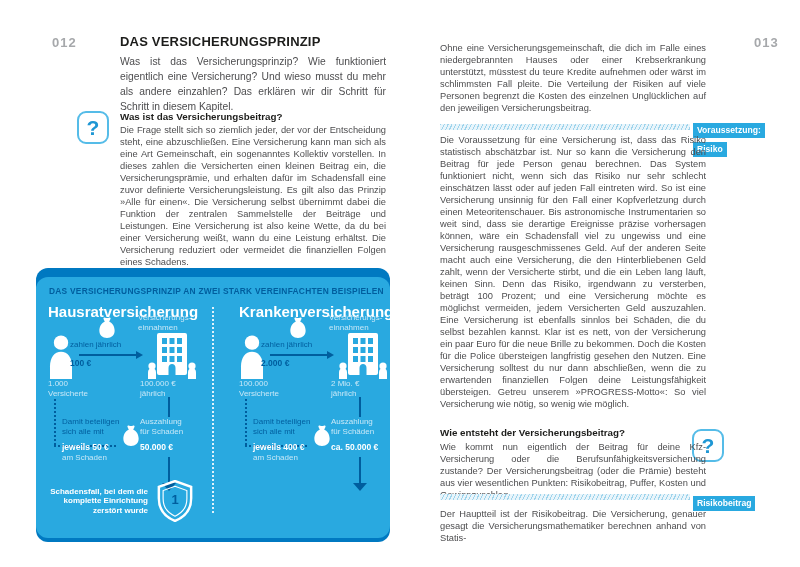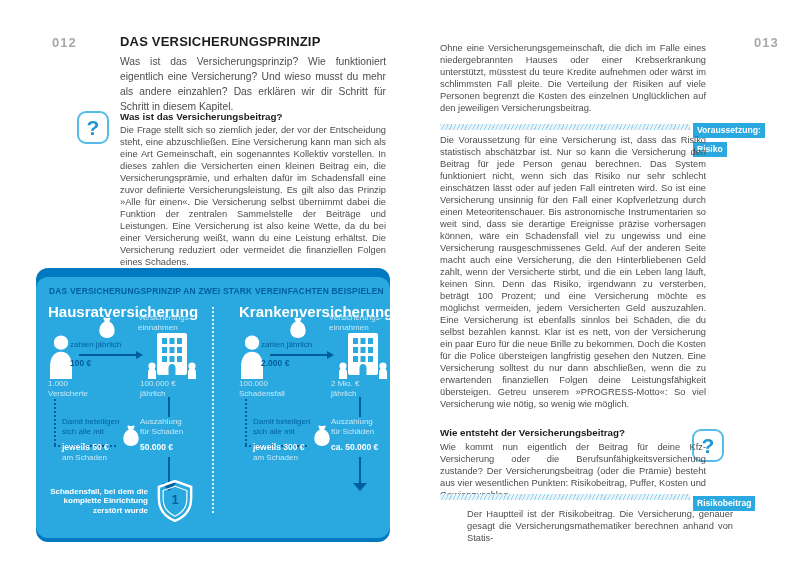--- a/index.html
+++ b/index.html
@@ -172,29 +172,29 @@
               <rect x="21.5" y="23" width="5" height="6"></rect>
               <rect x="29" y="23" width="5" height="6"></rect>
             <path d="M20.5 42 v-7 c0-2.5 1.5-4 3.5-4 c2 0 3.5 1.5 3.5 4 v7 z"></path>
           </g>
           <circle cx="4" cy="33" r="3.6"></circle>
             <path d="M0 46 v-6.5 c0-3 1.6-4.6 4-4.6 c2.4 0 4 1.6 4 4.6 V46 Z"></path>
           <circle cx="44" cy="33" r="3.6"></circle>
             <path d="M40 46 v-6.5 c0-3 1.6-4.6 4-4.6 c2.4 0 4 1.6 4 4.6 V46 Z"></path>
         </svg>
         <div class="abs lbl pre" style="left:2px; top:76px;">100.000
-Schadensfall</div>
+Versicherte</div>
         <div class="abs lbl ctr pre" style="left:94px; top:76px; width:66px;">2 Mio. €
 jährlich</div>
         <div class="dot-v" style="left:8px; top:96px; height:46px;"></div>
         <div class="dot-h" style="left:8px; top:142px; width:62px;"></div>
         <div class="vline" style="left:122px; top:94px; height:20px;"></div>
         <div class="abs lbl-dark pre" style="left:16px; top:114px;">Damit beteiligen
 sich alle mit</div>
-        <div class="abs amt-w" style="left:16px; top:139px;">jeweils 300 €</div>
+        <div class="abs amt-w" style="left:16px; top:139px;">jeweils 400 €</div>
         <div class="abs lbl" style="left:16px; top:150px;">am Schaden</div>
         <svg class="abs icon-svg" style="left:76px; top:122px;" width="18" height="22" viewBox="0 0 20 24" fill="#fff">
           <path d="M7.5 5 C7 3.5 6 2 6 1.2 C6 .4 7 0 8 .6 C8.6 1 9.4 1 10 1 C10.6 1 11.4 1 12 .6 C13 0 14 .4 14 1.2 C14 2 13 3.5 12.5 5 C16 6.5 18.5 10 18.5 15 C18.5 20 15 23 10 23 C5 23 1.5 20 1.5 15 C1.5 10 4 6.5 7.5 5 Z"></path>
         </svg>
         <div class="abs lbl ctr pre" style="left:94px; top:114px; width:66px;">Auszahlung
 für Schäden</div>
         <div class="abs amt-w ctr" style="left:94px; top:139px; width:66px;">ca. 50.000 €</div>
         <div class="arrow-d" style="left:116px; top:154px;">
             <div class="line"></div>
             <div class="head"></div>
@@ -218,15 +218,15 @@
   <div class="abs q-icon" style="left:692px; top:429px;">
     <span>?</span>
   </div>
   <div class="abs body-txt" style="left:440px; top:441px;">Wie kommt nun eigentlich der Beitrag für deine Kfz-Versicherung oder die Berufsunfähigkeitsversicherung zustande? Der Versicherungsbeitrag (oder die Prämie) besteht aus vier wesentlichen Punkten: Risikobeitrag, Puffer, Kosten und Gewinnzuschlag.</div>
 
   <div class="abs divider" style="left:440px; top:494px; width:250px;"></div>
   <div class="abs" style="left:693px; top:492px;">
     <span class="chip">Risikobeitrag</span>
   </div>
 
-  <div class="abs body-txt" style="left:440px; top:508px;margin-left:27px;">Der Hauptteil ist der Risikobeitrag. Die Versicherung, genauer gesagt die Versicherungsmathematiker berechnen anhand von Statis-</div>
+  <div class="abs body-txt" style="left:440px; top:508px;">Der Hauptteil ist der Risikobeitrag. Die Versicherung, genauer gesagt die Versicherungsmathematiker berechnen anhand von Statis-</div>
 
 </div>
 
 </body></html>

